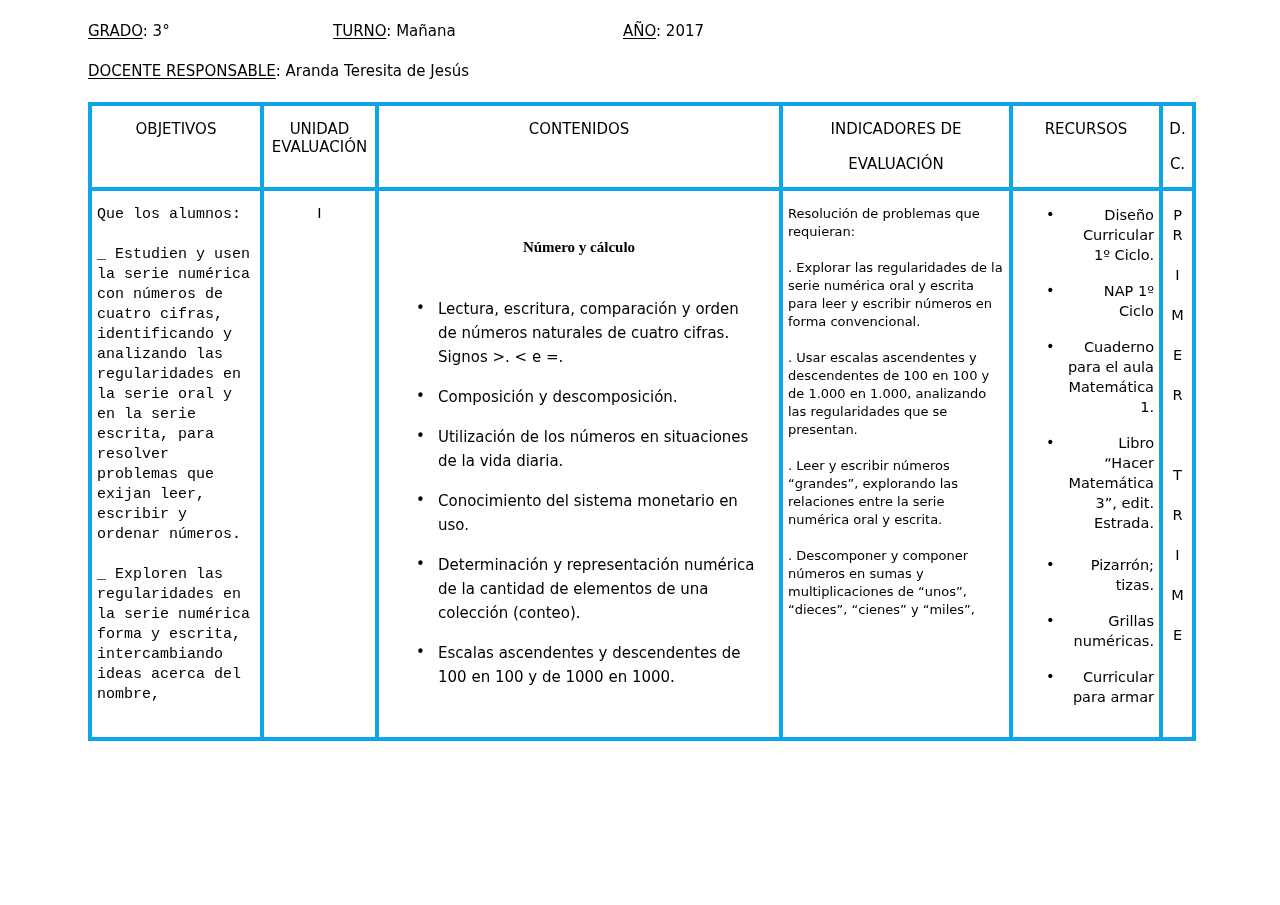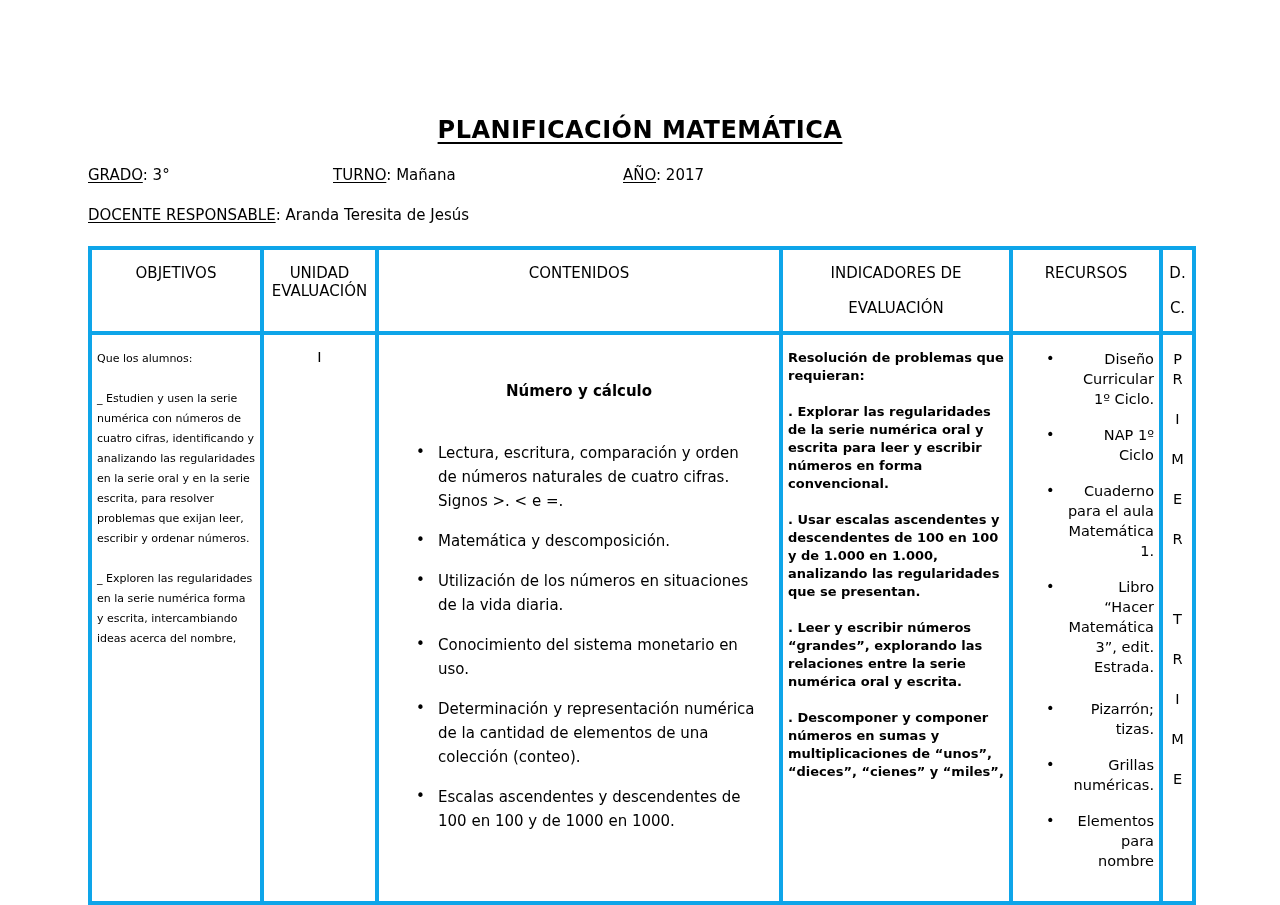--- a/index.html
+++ b/index.html
@@ -70,42 +70,44 @@
   }
   .hdr-eval-line2 { margin-top: 17px; }
   .col-obj { width: 172px; }
   .col-unidad { width: 115px; }
   .col-cont { width: 404px; }
   .col-ind { width: 230px; }
   .col-rec { width: 150px; }
   .col-dc { width: 33px; }
 
   .cell-obj {
-    font-size: 11px;
+    font-size: 15px;
     line-height: 20px;
+    font-family: Liberation Mono, monospace;
   }
   .cell-obj p { margin: 0; }
   .cell-obj .gap { height: 20px; }
 
   .cell-unidad {
     text-align: center;
     font-size: 14.5px;
     font-weight: bold;
     padding-top: 19px;
   }
 
   .cell-cont {
     font-size: 15px;
     line-height: 24px;
   }
   .cont-title {
     text-align: center;
     font-weight: bold;
     font-size: 15px;
     margin: 30px 0 0 0;
+    font-family: Liberation Serif, serif;
   }
   ul.bullets {
     margin: 38px 14px 0 0;
     padding-left: 32px;
     list-style: none;
   }
   ul.bullets li {
     position: relative;
     margin-bottom: 16px;
     padding-left: 22px;
@@ -115,21 +117,21 @@
     position: absolute;
     left: 0;
     top: -1px;
     font-size: 15px;
   }
 
   .cell-ind {
     font-size: 13px;
     line-height: 18px;
   }
-  .cell-ind p { margin: 0; font-weight: bold; }
+  .cell-ind p { margin: 0; }
   .cell-ind .gap { height: 18px; }
 
   .cell-rec { font-size: 14.5px; line-height: 20px; padding-top: 12px; }
   ul.rec {
     margin: 0;
     padding-left: 28px;
     list-style: none;
     text-align: right;
   }
   ul.rec li {
@@ -153,21 +155,20 @@
   }
   .cell-dc p { margin: 0; }
   .cell-dc .gap { height: 20px; }
   .cell-dc .gap-big { height: 40px; }
 </style>
 </head>
 <body>
 
 <div class="page">
 
-  <h1 class="doc-title">PLANIFICACIÓN MATEMÁTICA</h1>
 
   <div class="meta">
 
 
     <div class="meta-row">
       <div class="meta-cell-1">
         <span class="u">GRADO</span><span>: 3°</span>
       </div>
       <div class="meta-cell-3">
         <span class="u">TURNO</span><span>: Mañana</span>
@@ -221,21 +222,21 @@
           <div class="gap"></div>
           <p>_ Exploren las regularidades en la serie numérica forma y escrita, intercambiando ideas acerca del nombre,</p>
         </td>
 
         <td class="cell-unidad">I</td>
 
         <td class="cell-cont">
           <p class="cont-title">Número y cálculo</p>
           <ul class="bullets">
             <li>Lectura, escritura, comparación y orden de números naturales de cuatro cifras. Signos &gt;. &lt; e =.</li>
-            <li>Matemática y descomposición.</li>
+            <li>Composición y descomposición.</li>
             <li>Utilización de los números en situaciones de la vida diaria.</li>
             <li>Conocimiento del sistema monetario en uso.</li>
             <li>Determinación y representación numérica de la cantidad de elementos de una colección (conteo).</li>
             <li>Escalas ascendentes y descendentes de 100 en 100 y de 1000 en 1000.</li>
           </ul>
         </td>
 
         <td class="cell-ind">
           <p>Resolución de problemas que requieran:</p>
           <div class="gap"></div>
@@ -249,21 +250,21 @@
         </td>
 
         <td class="cell-rec">
           <ul class="rec">
             <li>Diseño Curricular 1º Ciclo.</li>
             <li>NAP 1º Ciclo</li>
             <li>Cuaderno para el aula Matemática 1.</li>
             <li>Libro “Hacer Matemática 3”, edit. Estrada.</li>
             <li class="sp">Pizarrón; tizas.</li>
             <li>Grillas numéricas.</li>
-            <li>Elementos para nombre</li>
+            <li>Curricular para armar</li>
           </ul>
         </td>
 
         <td class="cell-dc">
           <p>P</p>
           <p>R</p>
           <div class="gap"></div>
           <p>I</p>
           <div class="gap"></div>
           <p>M</p>

